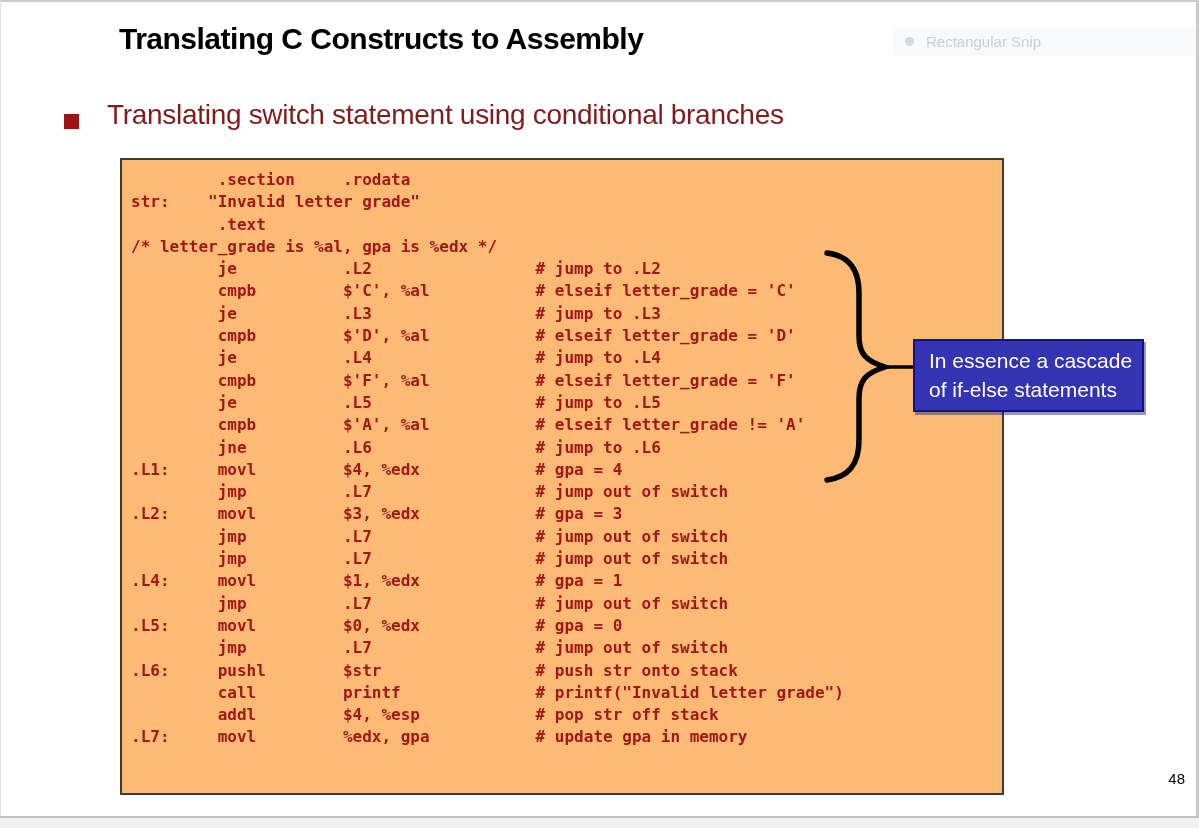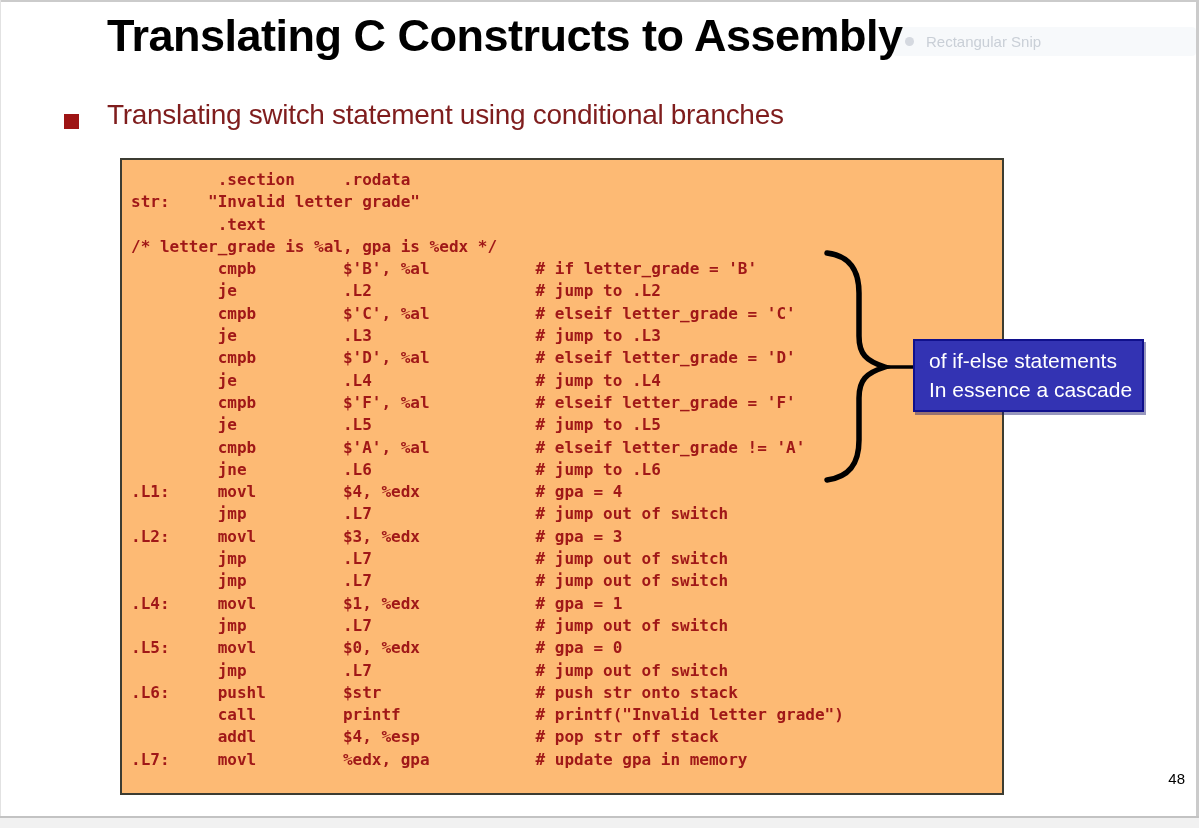--- a/index.html
+++ b/index.html
@@ -20,22 +20,22 @@
   
   .snip-overlay {
     position:absolute; left:893px; top:3px; width:303px; height:29px;
     background:rgba(243,246,249,0.65); border-radius:4px;
     display:flex; align-items:center; padding-left:12px; box-sizing:border-box;margin-top:24px;
   }
   .snip-dot { width:9px; height:9px; border-radius:50%; background:rgba(170,178,190,0.45); margin-right:12px; }
   .snip-label { font-size:15px; color:rgba(172,180,192,0.62); }
 
   .title {
-    position:absolute; left:107px; top:10px; margin:0;
-    font-size:45px; font-weight:bold; color:#000; letter-spacing:-0.5px;
+    position:absolute; left:107px; top:10px; margin:12px;
+    font-size:30px; font-weight:bold; color:#000; letter-spacing:-0.5px;
     white-space:nowrap;
   }
   .bullet-square {
     position:absolute; left:64px; top:114px; width:15px; height:15px; background:#9E1414;
   }
   .bullet-text {
     position:absolute; left:107px; top:99px;
     font-size:28px; font-weight:normal; color:#7f1d1d; letter-spacing:-0.3px;
     white-space:nowrap;
   }
@@ -83,21 +83,20 @@
 <h1 class="title">Translating C Constructs to Assembly</h1>
 
 <span class="bullet-square"></span>
 <span class="bullet-text">Translating switch statement using conditional branches</span>
 
 <div class="code-box">
   <div class="code-line">         .section     .rodata</div>
   <div class="code-line">str:    "Invalid letter grade"</div>
   <div class="code-line">         .text</div>
   <div class="code-line">/* letter_grade is %al, gpa is %edx */</div>
-  <div class="code-line">         cmpb         $'B', %al           # if letter_grade = 'B'</div>
   <div class="code-line">         je           .L2                 # jump to .L2</div>
   <div class="code-line">         cmpb         $'C', %al           # elseif letter_grade = 'C'</div>
   <div class="code-line">         je           .L3                 # jump to .L3</div>
   <div class="code-line">         cmpb         $'D', %al           # elseif letter_grade = 'D'</div>
   <div class="code-line">         je           .L4                 # jump to .L4</div>
   <div class="code-line">         cmpb         $'F', %al           # elseif letter_grade = 'F'</div>
   <div class="code-line">         je           .L5                 # jump to .L5</div>
   <div class="code-line">         cmpb         $'A', %al           # elseif letter_grade != 'A'</div>
   <div class="code-line">         jne          .L6                 # jump to .L6</div>
   <div class="code-line">.L1:     movl         $4, %edx            # gpa = 4</div>
@@ -114,17 +113,17 @@
   <div class="code-line">         addl         $4, %esp            # pop str off stack</div>
   <div class="code-line">.L7:     movl         %edx, gpa           # update gpa in memory</div>
 </div>
 
 <svg class="brace-svg" width="97" height="237" viewBox="0 0 97 237" xmlns="http://www.w3.org/2000/svg">
   <path d="M 9 5 C 32 8, 41 22, 41 45 L 41 88 C 41 106, 48 113, 67 119 C 48 125, 41 132, 41 150 L 41 192 C 41 215, 32 229, 9 232" fill="none" stroke="#000000" stroke-width="5.5" stroke-linecap="round"></path>
   <line x1="64" y1="119" x2="97" y2="119" stroke="#000000" stroke-width="3.5"></line>
 </svg>
 
 <div class="callout">
+  <div>In essence a cascade</div>
   <div>of if-else statements</div>
-  <div>In essence a cascade</div>
 </div>
 
 <div class="page-number">48</div>
 
 </body></html>

